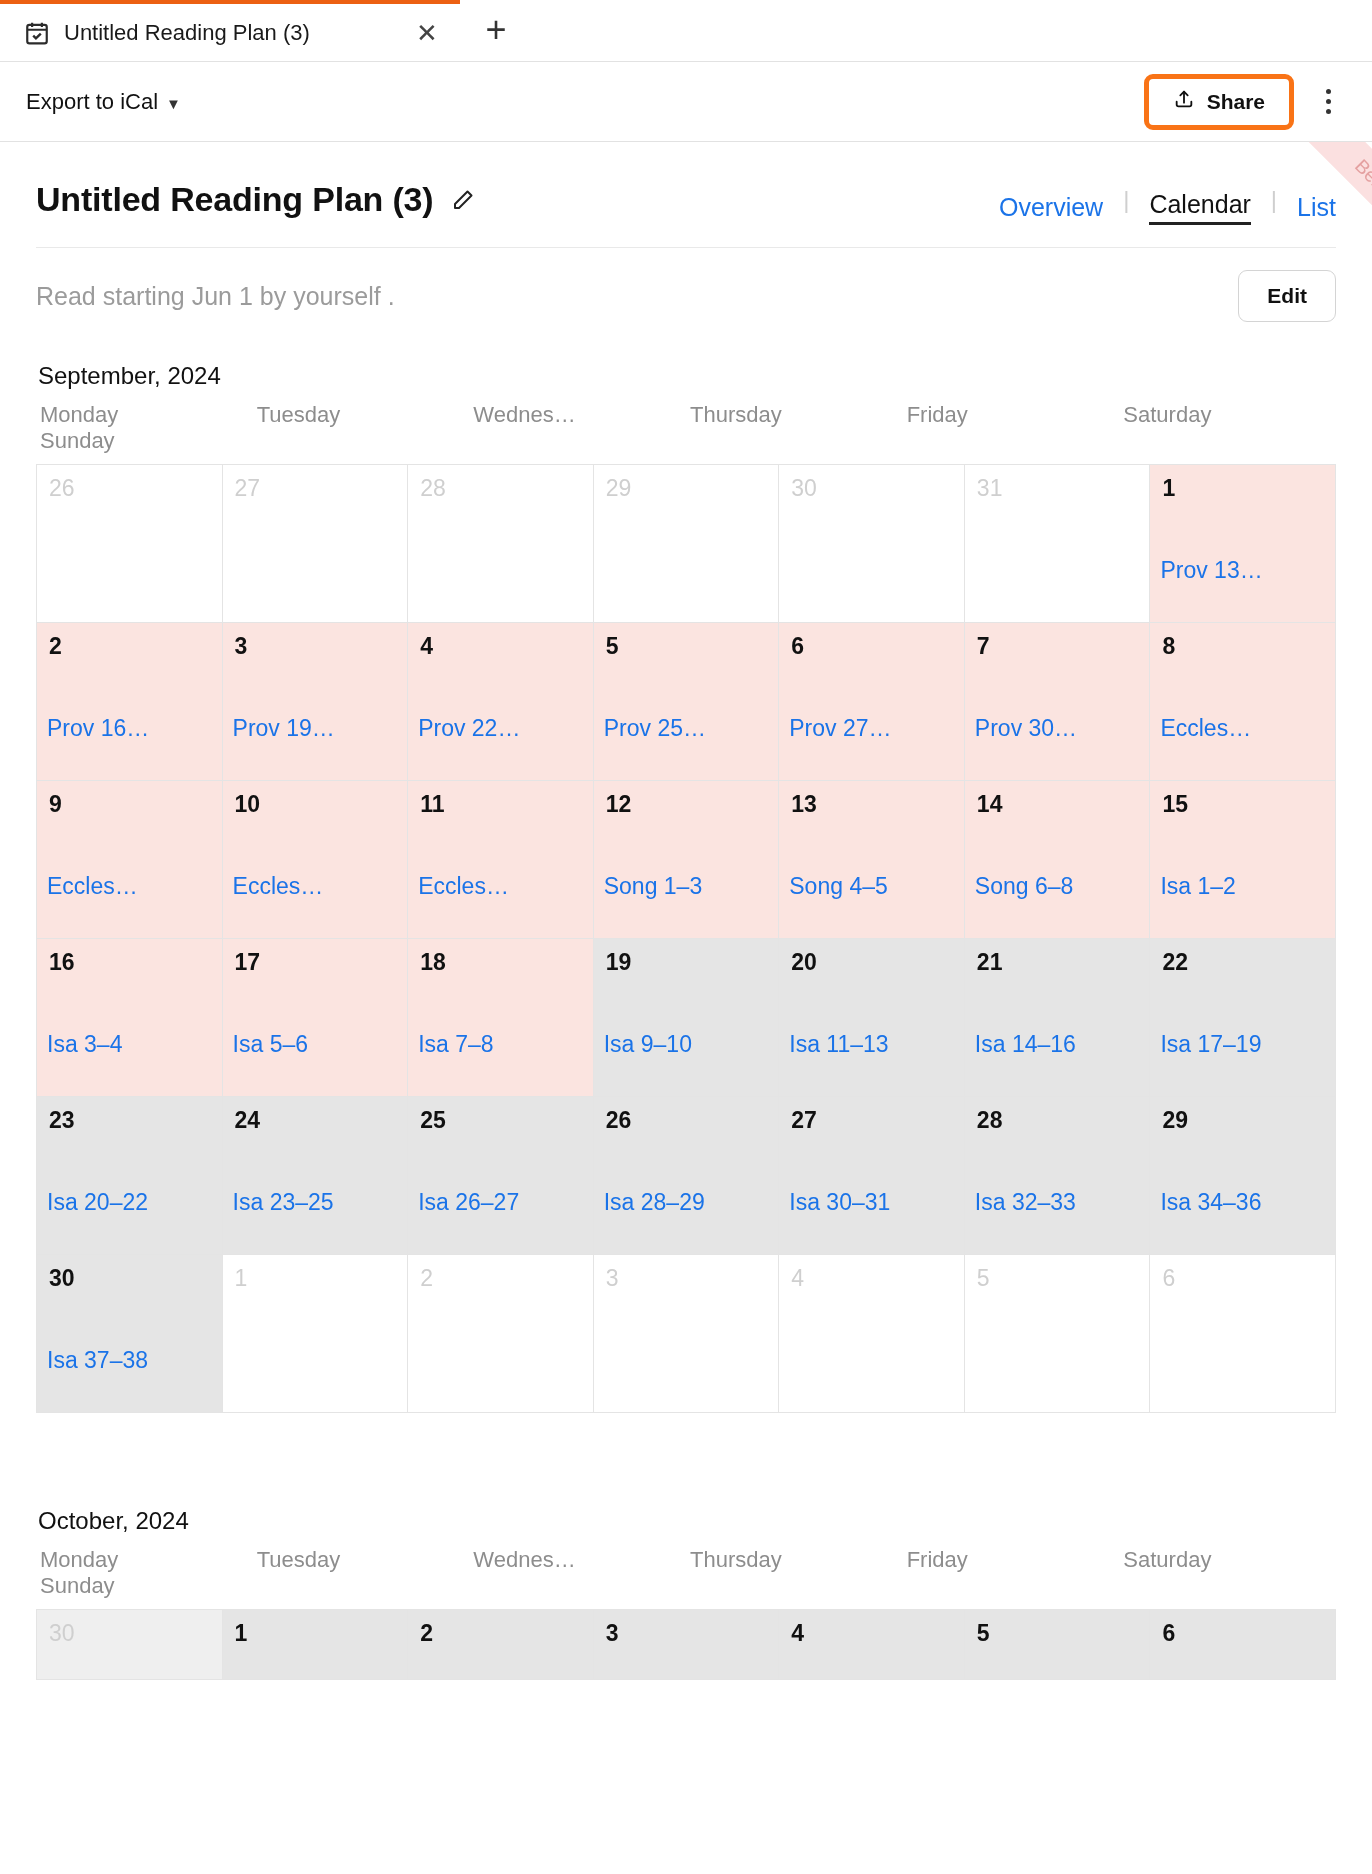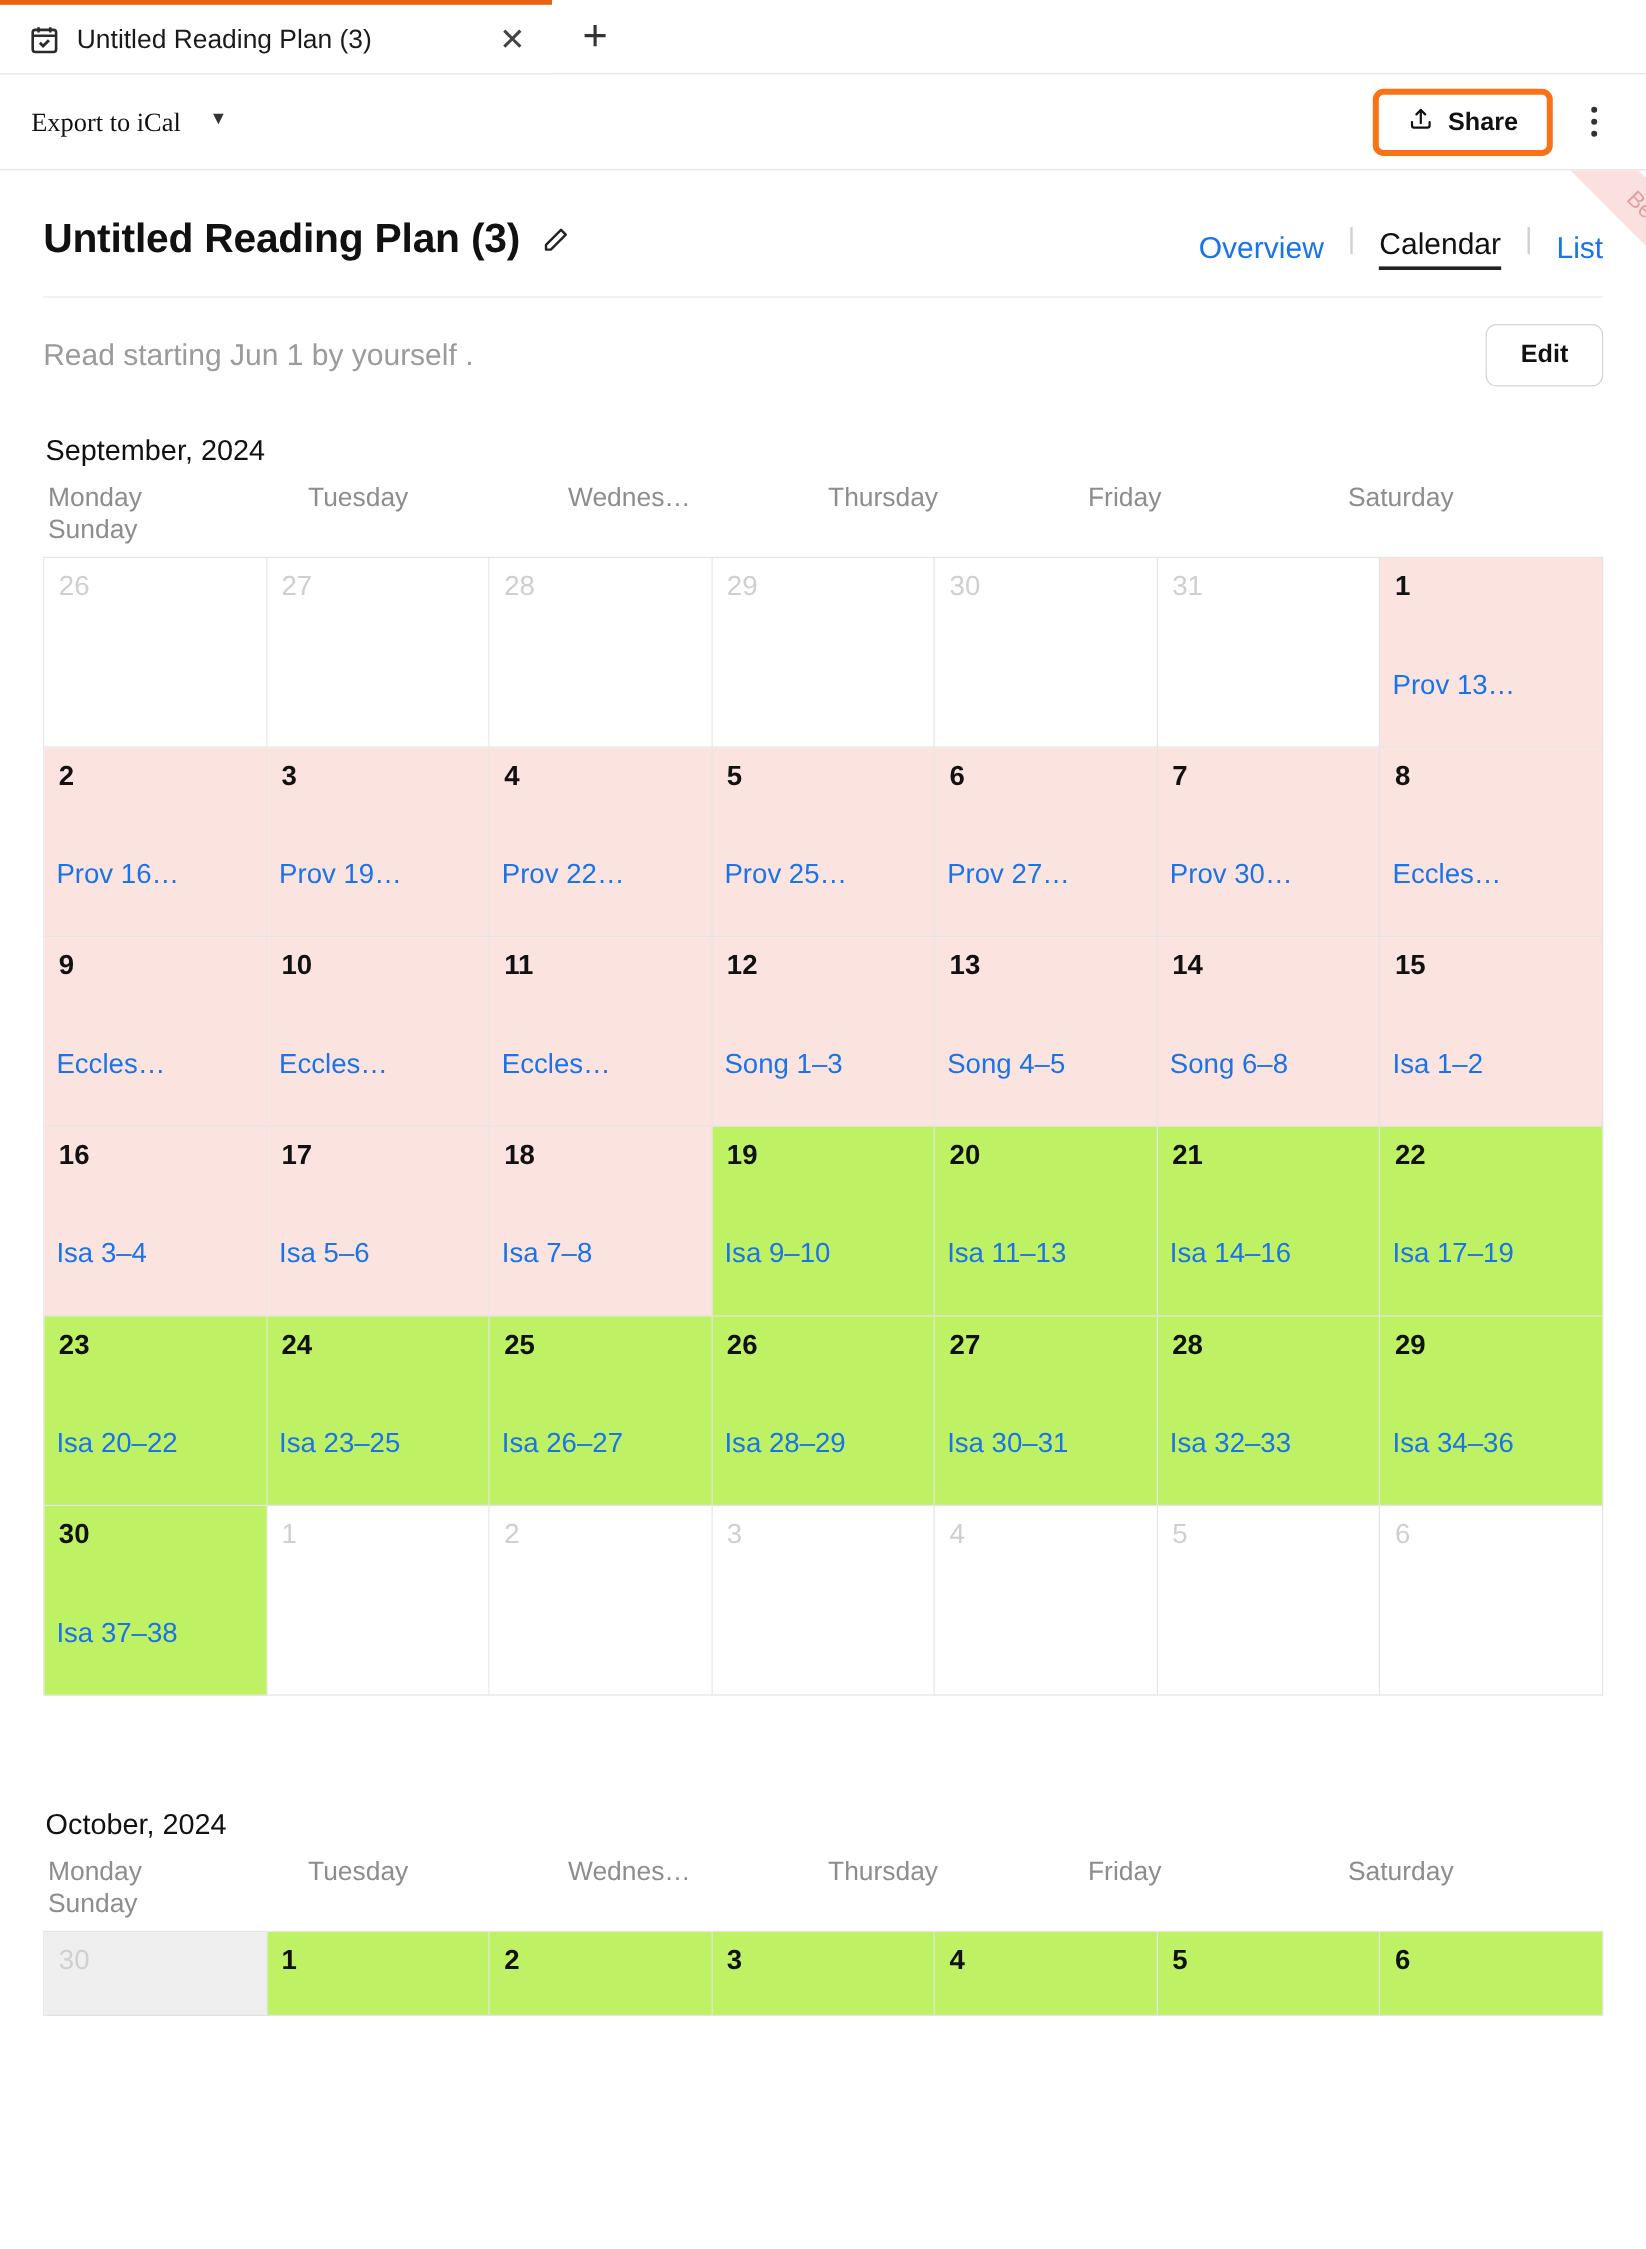--- a/index.html
+++ b/index.html
@@ -64,23 +64,22 @@
     display: flex;
     align-items: center;
     padding: 0 26px;
     border-bottom: 1px solid #e2e2e2;
     background: #fff;
   }
   .export {
     font-size: 22px;
     color: #111;
     display: flex;
-    align-items: flex-start;
-    gap: 24px;
-    font-family: Liberation Serif, serif;
+    align-items: center;
+    gap: 8px;
   }
   .caret {
     font-size: 15px;
     color: #333;
     transform: translateY(2px);
   }
   .toolbar-right {
     margin-left: auto;
     display: flex;
     align-items: center;
@@ -219,21 +218,21 @@
     position: relative;
     background: #fff;
   }
   .cell .dnum {
     font-size: 23px;
     color: #111;
     font-weight: 600;
   }
   .cell.out .dnum { color: #cfcfcf; font-weight: 400; }
   .cell.pink { background: #fbe4e0; }
-  .cell.blue { background: #bef264; }
+  .cell.blue { background: #e5e5e5; }
   .cell .read {
     position: absolute;
     left: 0; right: 0;
     bottom: 38px;
     font-size: 23px;
     color: #1a73e8;
     padding: 0 10px;
     white-space: nowrap;
     overflow: hidden;
     text-overflow: ellipsis;

